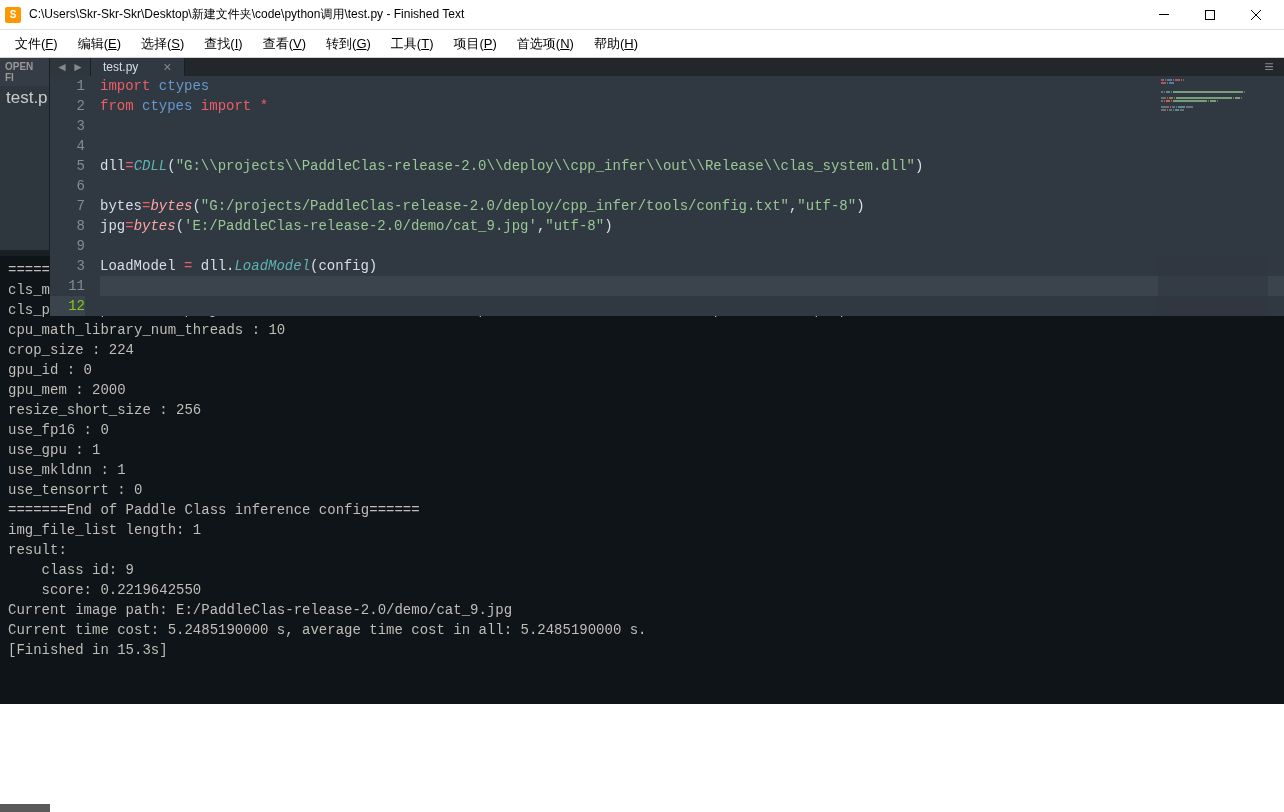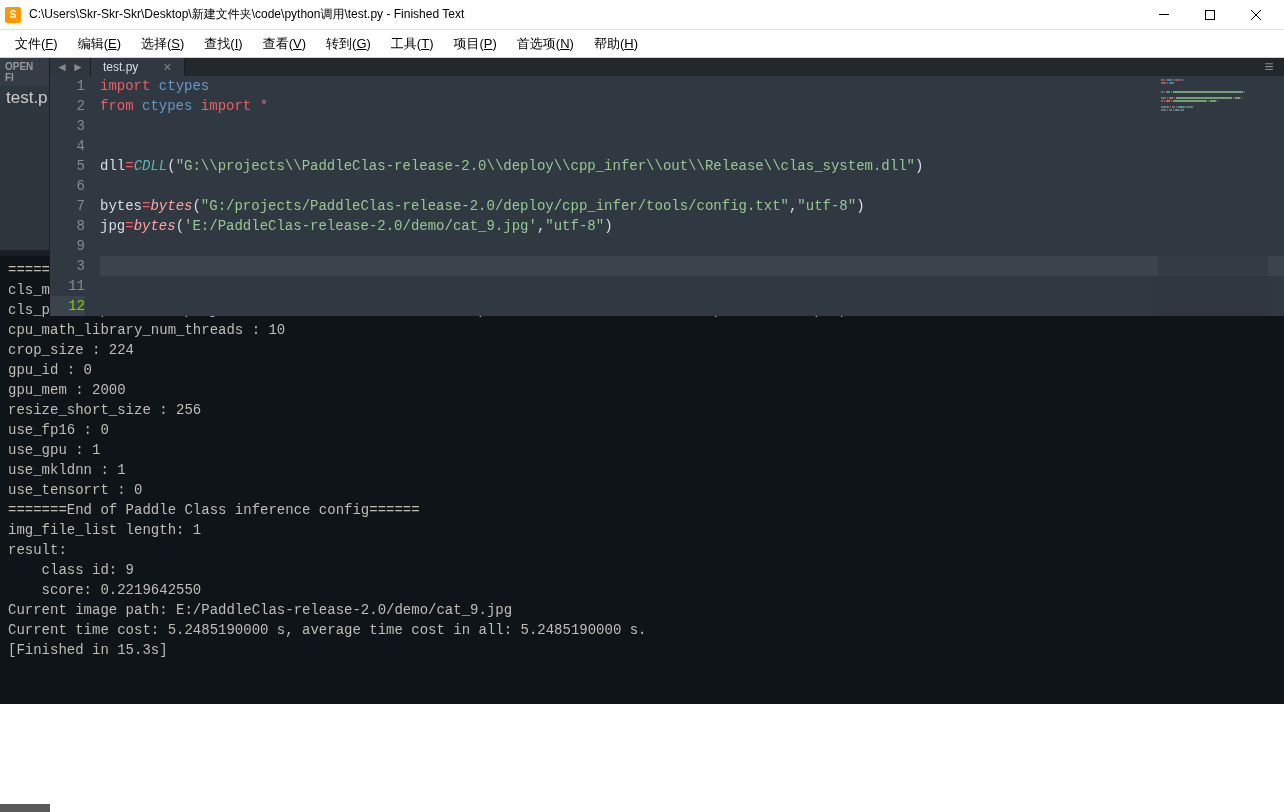--- a/index.html
+++ b/index.html
@@ -308,20 +308,21 @@
       <div class="code-lines" id="codelines">
           <div class="code-line"><span class="kw-red">import</span><span class="plain"> </span><span class="kw-blue">ctypes</span></div>
           <div class="code-line"><span class="kw-red">from</span><span class="plain"> </span><span class="kw-blue">ctypes</span><span class="plain"> </span><span class="kw-red">import</span><span class="plain"> </span><span class="op">*</span></div>
           <div class="code-line"></div>
           <div class="code-line"></div>
           <div class="code-line"><span class="plain">dll</span><span class="op">=</span><span class="func-cyan">CDLL</span><span class="plain">(</span><span class="str-green">"G:\\projects\\PaddleClas-release-2.0\\deploy\\cpp_infer\\out\\Release\\clas_system.dll"</span><span class="plain">)</span></div>
           <div class="code-line"></div>
           <div class="code-line"><span class="plain">bytes</span><span class="op">=</span><span class="builtin-orange">bytes</span><span class="plain">(</span><span class="str-green">"G:/projects/PaddleClas-release-2.0/deploy/cpp_infer/tools/config.txt"</span><span class="plain">,</span><span class="str-green">"utf-8"</span><span class="plain">)</span></div>
           <div class="code-line"><span class="plain">jpg</span><span class="op">=</span><span class="builtin-orange">bytes</span><span class="plain">(</span><span class="str-green">'E:/PaddleClas-release-2.0/demo/cat_9.jpg'</span><span class="plain">,</span><span class="str-green">"utf-8"</span><span class="plain">)</span></div>
           <div class="code-line"></div>
+          <div class="code-line"><span class="plain">LoadModel </span><span class="op">=</span><span class="plain"> dll</span><span class="plain">.</span><span class="func-cyan">LoadModel</span><span class="plain">(config)</span></div>
           <div class="code-line highlight"></div>
         </div>
       <div class="minimap">
         <div class="minimap-content" id="minimap">
             <div class="mm-line">
               <div class="mm-seg" style="width: 3.2px; background: rgb(236, 95, 103);"></div>
               <div class="mm-seg" style="width: 1px; background: rgb(136, 136, 136);"></div>
               <div class="mm-seg" style="width: 4.8px; background: rgb(102, 153, 204);"></div>
               <div class="mm-seg" style="width: 1px; background: rgb(136, 136, 136);"></div>
               <div class="mm-seg" style="width: 4.8px; background: rgb(236, 95, 103);"></div>

